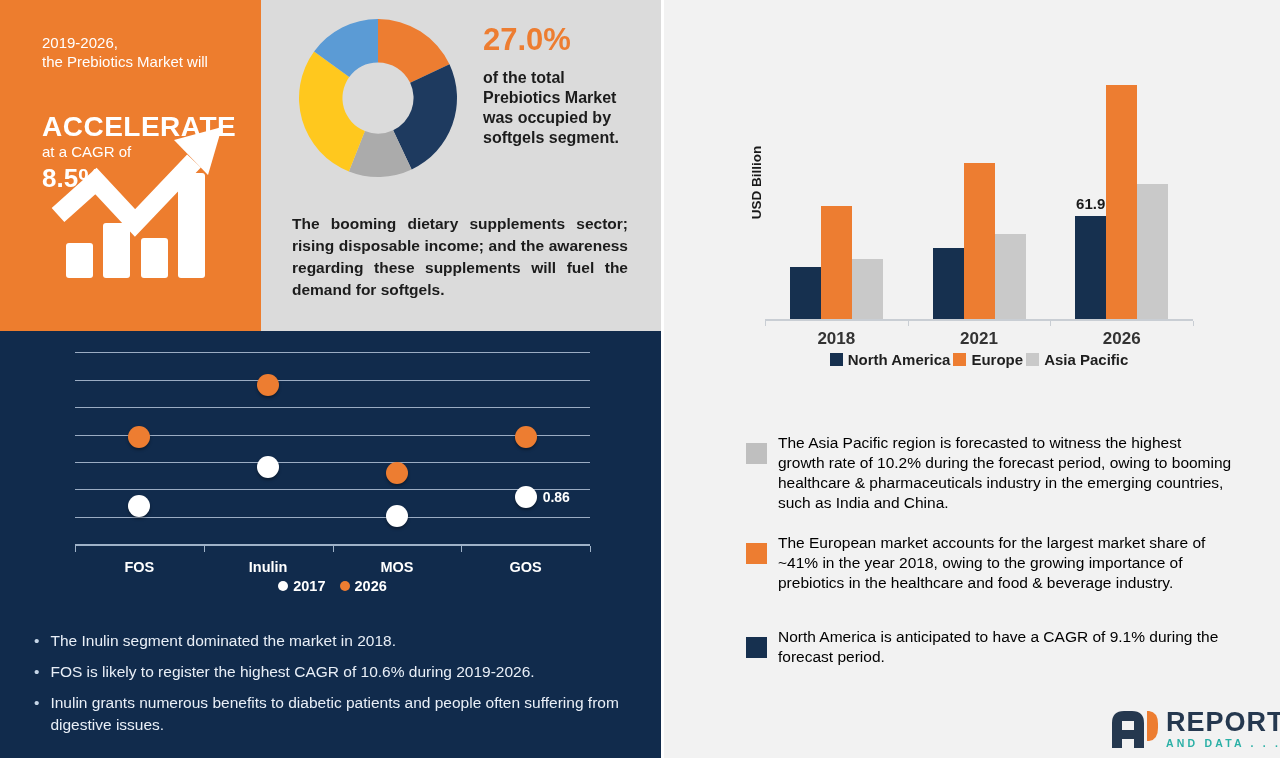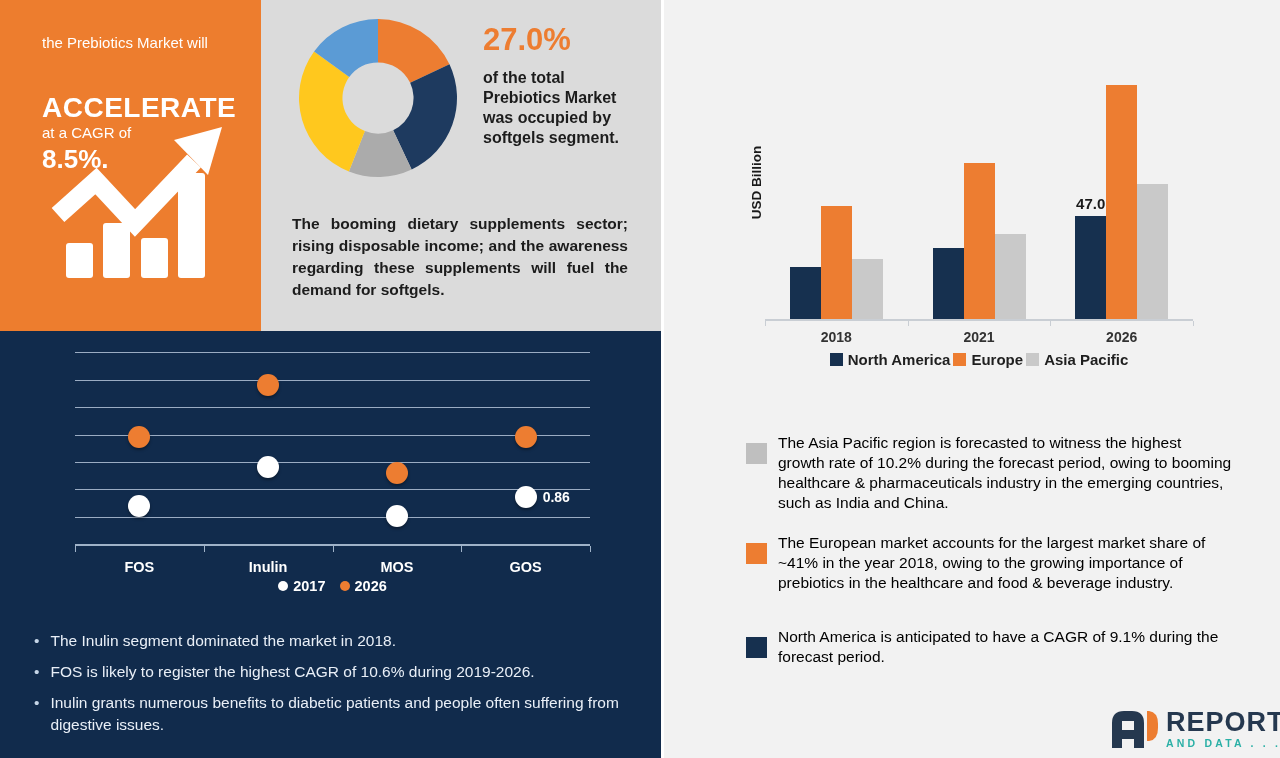--- a/index.html
+++ b/index.html
@@ -42,21 +42,21 @@
   
   #bullets{left:34px;top:299px;width:592px;}
   .bullet{display:flex;color:#E9EFF7;font-size:15.5px;line-height:22px;margin-bottom:9px;}
   .bullet .b{margin-right:11px;color:#C6D6E8;}
 
   
   #barchart{left:101px;top:69px;width:428px;height:250px;}
   .bar{position:absolute;bottom:0;width:31px;}
   .bar-axis{position:absolute;left:0;top:250px;width:428px;border-top:2px solid #C9CED4;}
   .bar-tick{position:absolute;top:252px;width:1px;height:5px;background:#C9CED4;}
-  .bar-cat{position:absolute;top:260px;transform:translateX(-50%);font-weight:700;font-size:14px;color:#333;}
+  .bar-cat{position:absolute;top:260px;transform:translateX(-50%);font-weight:700;font-size:17px;color:#333;}
   .bar-label{position:absolute;font-weight:700;font-size:15px;color:#1a1a1a;transform:translateX(-50%);}
   .bar-legend{position:absolute;top:282px;left:0;width:428px;display:flex;justify-content:center;gap:3px;}
   .bar-legend-item{display:flex;align-items:center;gap:5px;font-weight:700;font-size:15px;color:#1f1f1f;}
   .bar-legend-sq{width:13px;height:13px;}
   #ylabel{left:32px;top:175px;width:120px;transform:rotate(-90deg);font-weight:700;font-size:13.5px;
           color:#1a1a1a;text-align:center;}
 
   
   .insight{position:absolute;left:82px;}
   .insight .sq{position:absolute;left:0;top:10px;width:21px;height:21px;}
@@ -69,20 +69,21 @@
   #logo{left:444px;top:708px;display:flex;align-items:flex-start;}
   .logo-text{margin-left:6px;}
   .logo-reports{font-size:27px;font-weight:700;color:#25384F;letter-spacing:1px;line-height:28px;}
   .logo-tagline{font-size:10.5px;font-weight:700;color:#2AB0A6;letter-spacing:3.2px;margin-top:1px;}
 </style>
 </head>
 <body>
 
 <div class="abs" id="orange-panel">
   <div class="abs" id="promo">
+    <div class="promo-s">2019-2026,</div>
     <div class="promo-s">the Prebiotics Market will</div>
     <div class="promo-xl">ACCELERATE</div>
     <div class="promo-s">at a CAGR of</div>
     <div class="promo-num">8.5%.</div>
   </div>
   <svg class="abs" id="growth-icon" width="180" height="162" viewBox="0 0 180 162">
     <g fill="#ffffff">
       <rect x="18" y="120" width="27" height="35" rx="3"></rect>
       <rect x="55" y="100" width="27" height="55" rx="3"></rect>
       <rect x="93" y="115" width="27" height="40" rx="3"></rect>
@@ -172,21 +173,21 @@
       <div class="bar-cat" style="left: 71.3px;">2018</div>
       <div class="bar" style="background: rgb(22, 48, 79); left: 24.8px; height: 52.3px;"></div>
       <div class="bar" style="background: rgb(237, 125, 49); left: 55.8px; height: 113.3px;"></div>
       <div class="bar" style="background: rgb(201, 201, 201); left: 86.8px; height: 60px;"></div>
       <div class="bar-cat" style="left: 214px;">2021</div>
       <div class="bar" style="background: rgb(22, 48, 79); left: 167.5px; height: 71.2px;"></div>
       <div class="bar" style="background: rgb(237, 125, 49); left: 198.5px; height: 155.8px;"></div>
       <div class="bar" style="background: rgb(201, 201, 201); left: 229.5px; height: 85px;"></div>
       <div class="bar-cat" style="left: 356.7px;">2026</div>
       <div class="bar" style="background: rgb(22, 48, 79); left: 310.2px; height: 103.2px;"></div>
-      <div class="bar-label" style="left: 325.7px; top: 125.8px;">47.0</div>
+      <div class="bar-label" style="left: 325.7px; top: 125.8px;">61.9</div>
       <div class="bar" style="background: rgb(237, 125, 49); left: 341.2px; height: 234.2px;"></div>
       <div class="bar" style="background: rgb(201, 201, 201); left: 372.2px; height: 135px;"></div>
       <div class="bar-legend">
         <div class="bar-legend-item">
           <div class="bar-legend-sq" style="background: rgb(22, 48, 79);"></div>
           <span>North America</span>
         </div>
         <div class="bar-legend-item">
           <div class="bar-legend-sq" style="background: rgb(237, 125, 49);"></div>
           <span>Europe</span>

